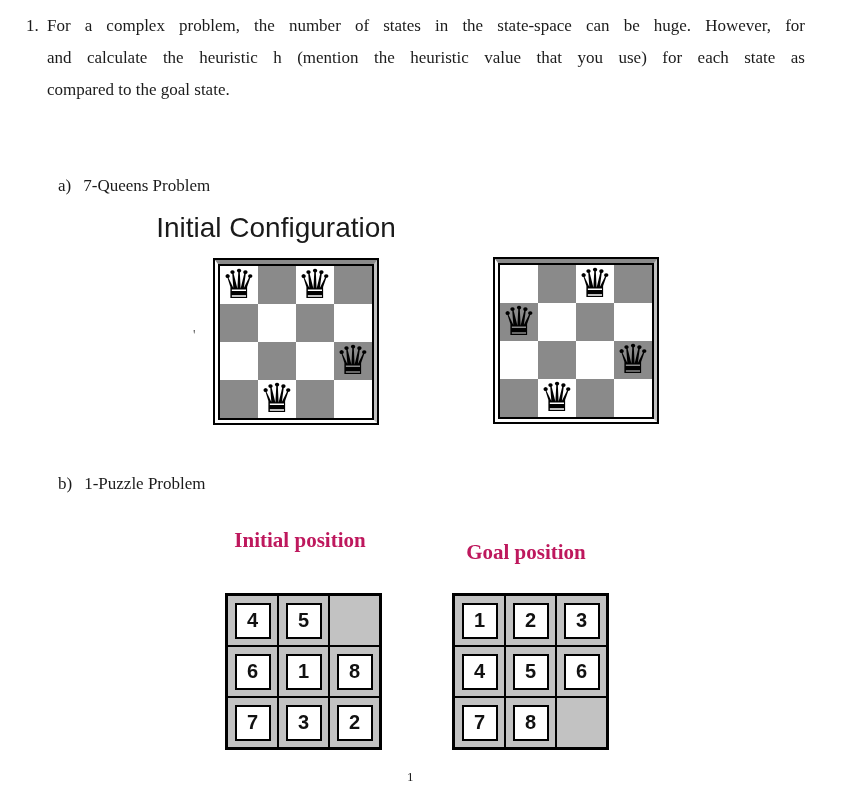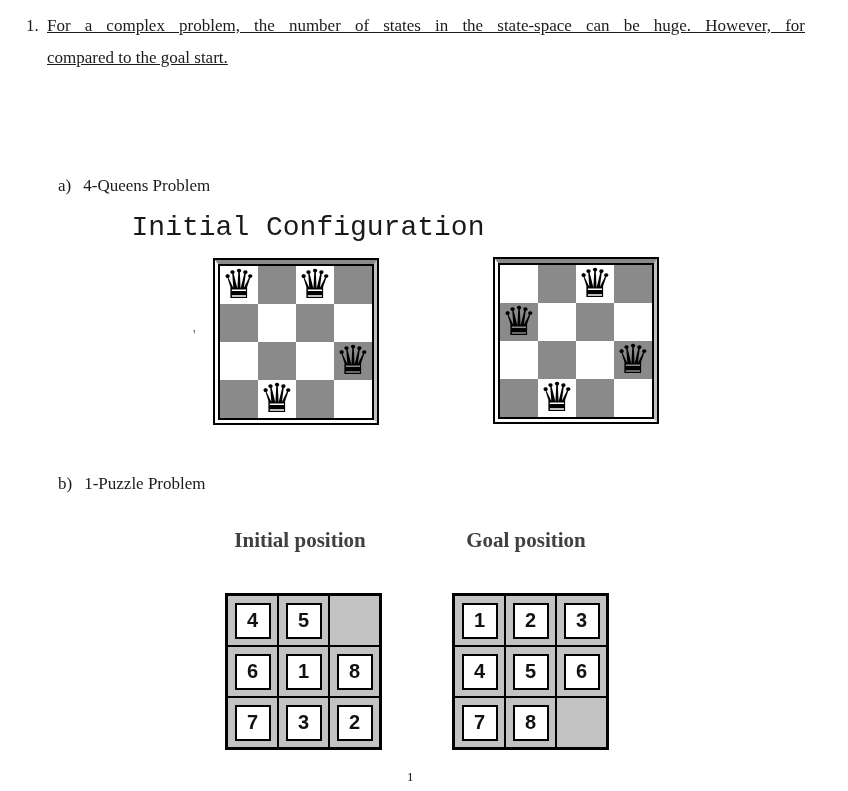--- a/index.html
+++ b/index.html
@@ -8,40 +8,40 @@
     position:relative; width:848px; height:791px; background:#fff;
     font-family:"Liberation Serif", serif; color:#1b1b1b; overflow:hidden;
   }
   
   .q-num {
     position:absolute; left:26px; top:10px;
     font-size:17px; line-height:32px;
   }
   .q-text {
     position:absolute; left:47px; top:10px; width:758px;
-    font-size:17px; line-height:32px;text-decoration:underline;
+    font-size:17px; line-height:32px;
   }
   .q-line { text-align:justify; }
   .q-line.jl { text-align-last:justify; }
   
   .part-label {
     position:absolute; left:58px; font-size:17px; line-height:22px;
   }
   .part-label .part-title { margin-left:12px; }
   
   .config-heading {
     position:absolute; transform:translateX(-50%); white-space:nowrap;
-    font-family:Liberation Mono, monospace; font-size:28px; font-weight:500;
-    color:#1a1a1a; letter-spacing:0px;margin-left:32px;
+    font-family:Liberation Sans, sans-serif; font-size:28px; font-weight:500;
+    color:#1a1a1a; letter-spacing:0px;
   }
   
   .pos-heading {
     position:absolute; transform:translateX(-50%); white-space:nowrap;
     font-family:"Liberation Serif", serif; font-size:21px; font-weight:bold;
-    color:#404040;
+    color:#be185d;
   }
   
   .board { position:absolute; border:2px solid #000; background:#fff; }
   .board-mid {
     border-top:4px solid var(--board-dark,#8a8a8a);
     border-left:3px solid #fdfdfd;
     border-right:3px solid #c0c0c0;
     border-bottom:3px solid #fdfdfd;
   }
   .board-grid {
@@ -83,25 +83,26 @@
   }
 </style>
 </head>
 <body>
 
 <div class="doc">
 
   <div class="q-num">1.</div>
   <div class="q-text">
     <div class="q-line jl">For a complex problem, the number of states in the state-space can be huge. However, for</div>
-    <div class="q-line">compared to the goal start.</div>
+    <div class="q-line jl">and calculate the heuristic h (mention the heuristic value that you use) for each state as</div>
+    <div class="q-line">compared to the goal state.</div>
   </div>
 
   <div class="part-label" style="top:175px">
-    <span>a)</span><span class="part-title">4-Queens Problem</span>
+    <span>a)</span><span class="part-title">7-Queens Problem</span>
   </div>
 
   <div class="config-heading" style="left:276px; top:212px">Initial Configuration</div>
 
   <div class="stray">'</div>
 
   <div class="board" id="board-initial" style="left:213px; top:258px">
       <div class="board-mid">
         <div class="board-grid">
           <div class="b-cell light">
@@ -160,21 +161,21 @@
           <div class="b-cell light"></div>
         </div>
       </div>
     </div>
 
   <div class="part-label" style="top:473px">
     <span>b)</span><span class="part-title">1-Puzzle Problem</span>
   </div>
 
   <div class="pos-heading" style="left:300px; top:528px">Initial position</div>
-  <div class="pos-heading" style="left:526px; top:528px">Goal position</div>
+  <div class="pos-heading" style="left:526px; top:540px">Goal position</div>
 
   <div class="puzzle" id="puzzle-initial" style="left:225px; top:593px">
       <div class="p-cell">
         <div class="tile">4</div>
       </div>
       <div class="p-cell">
         <div class="tile">5</div>
       </div>
       <div class="p-cell"></div>
       <div class="p-cell">

